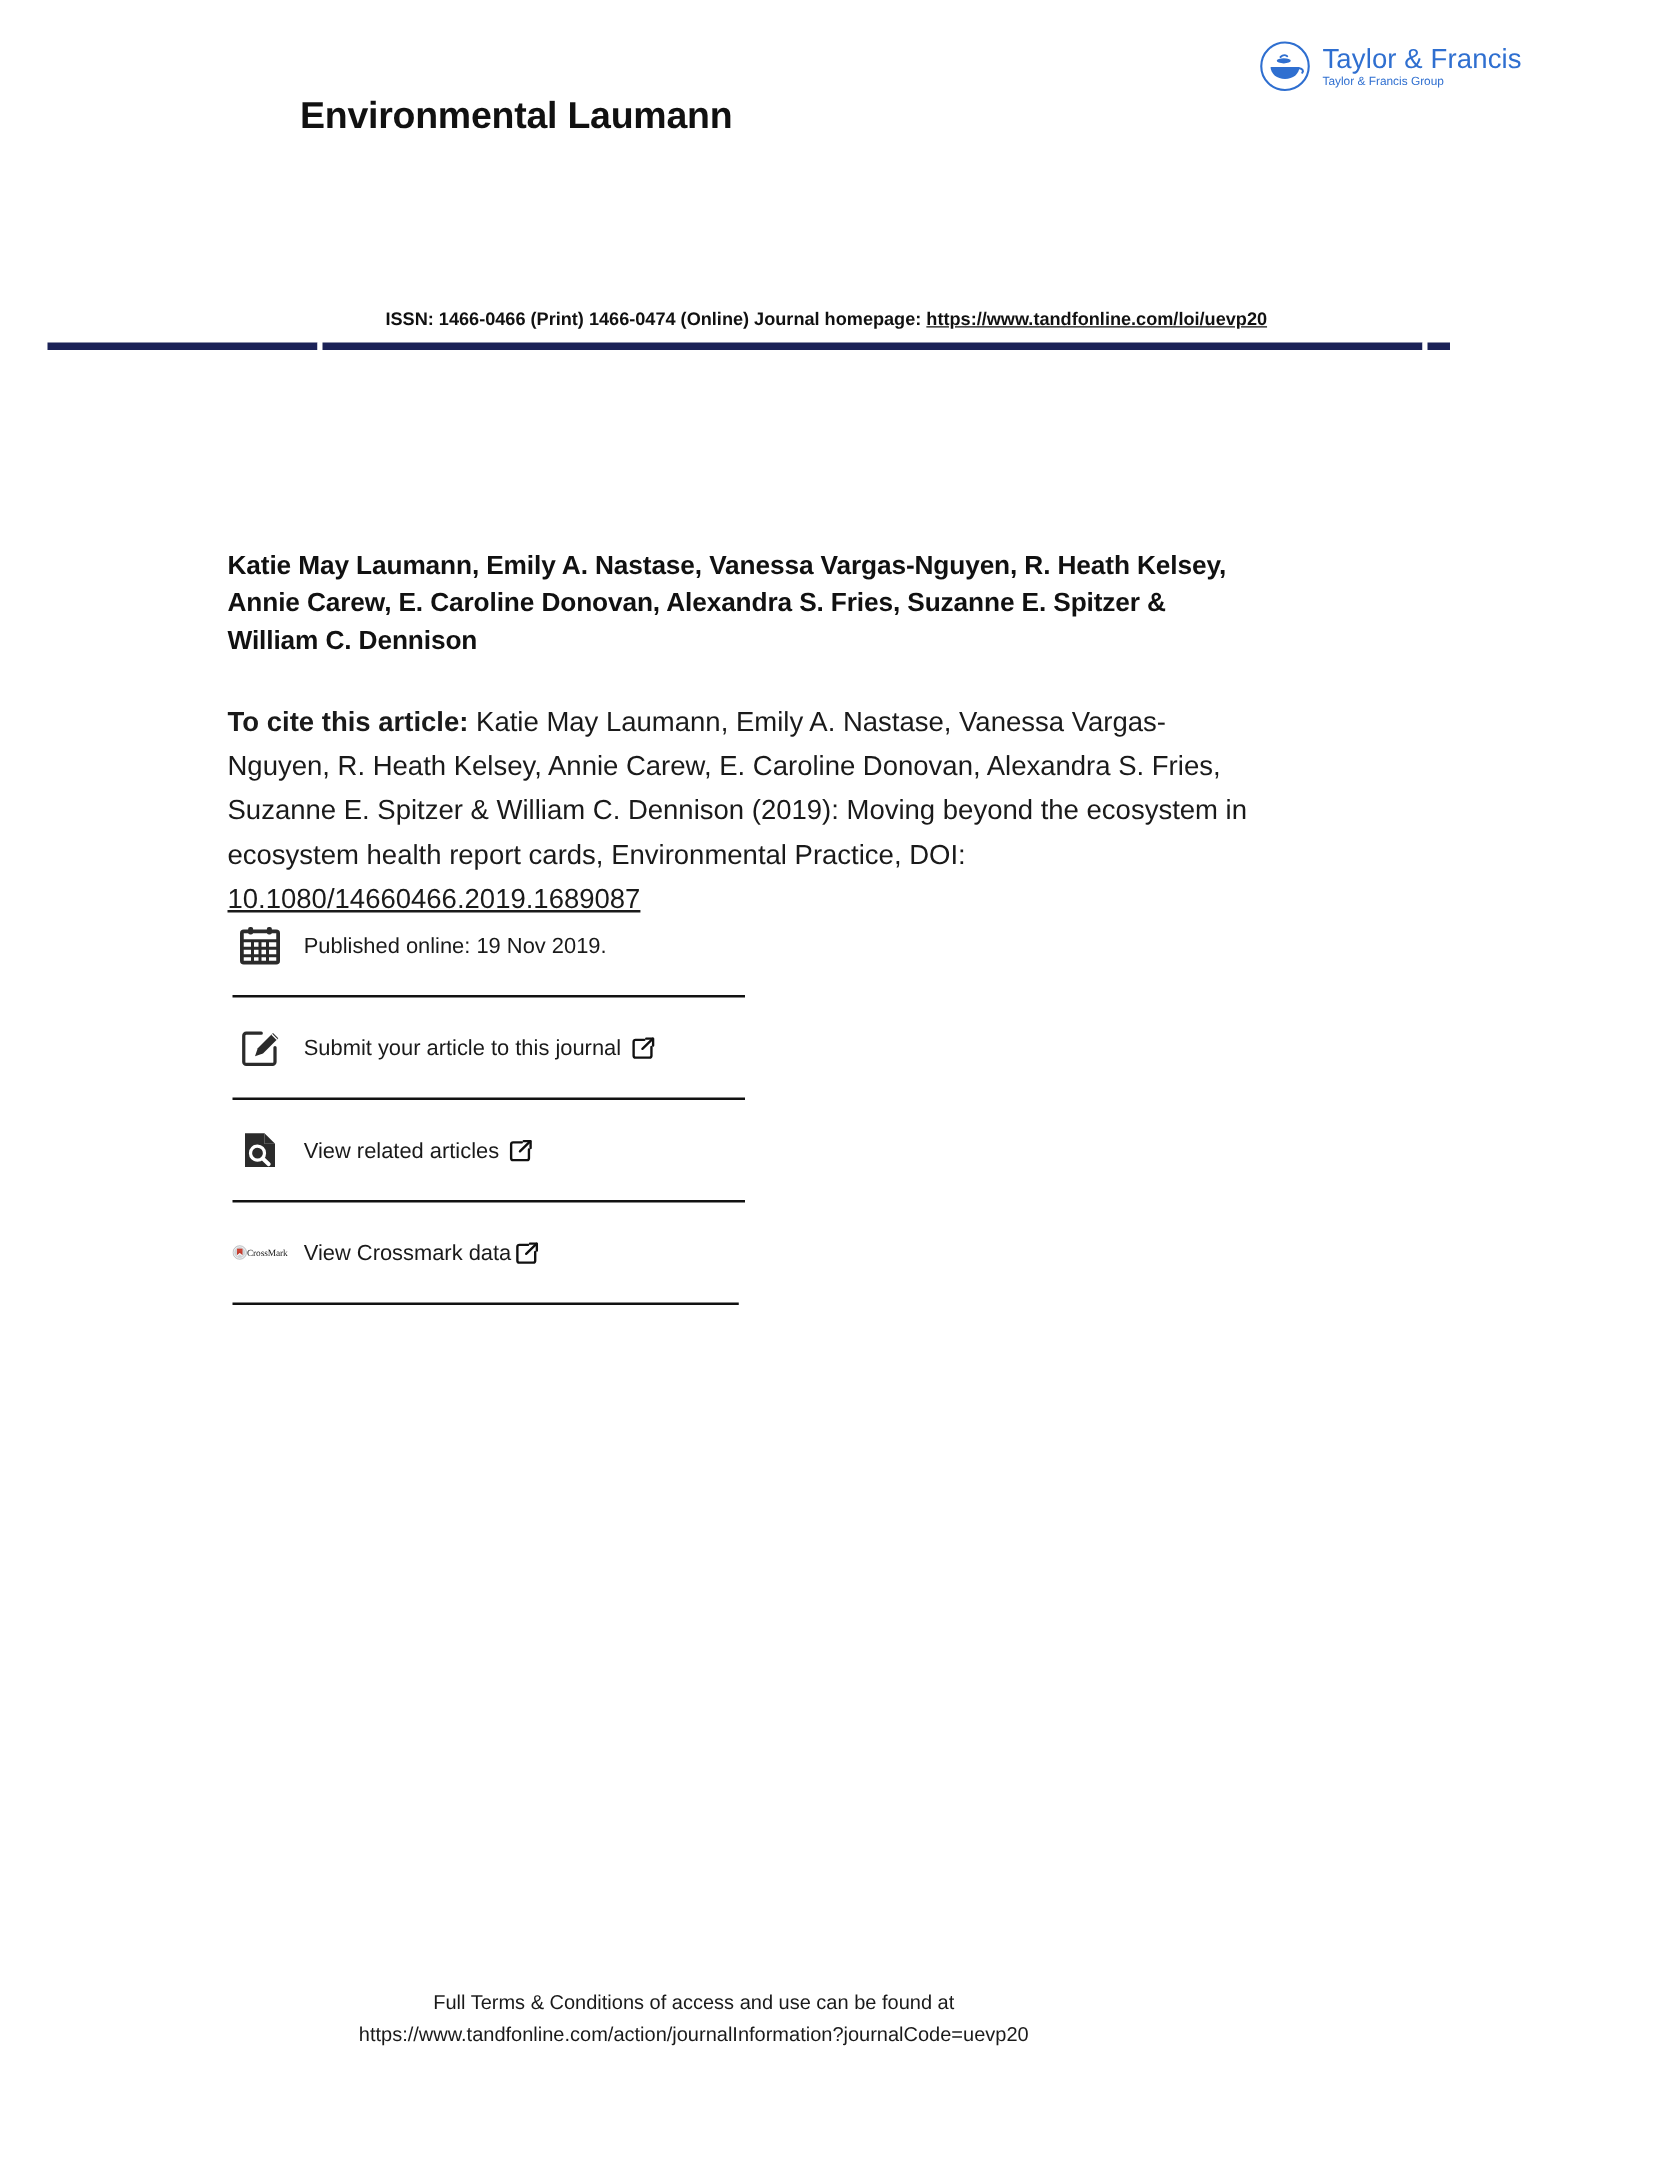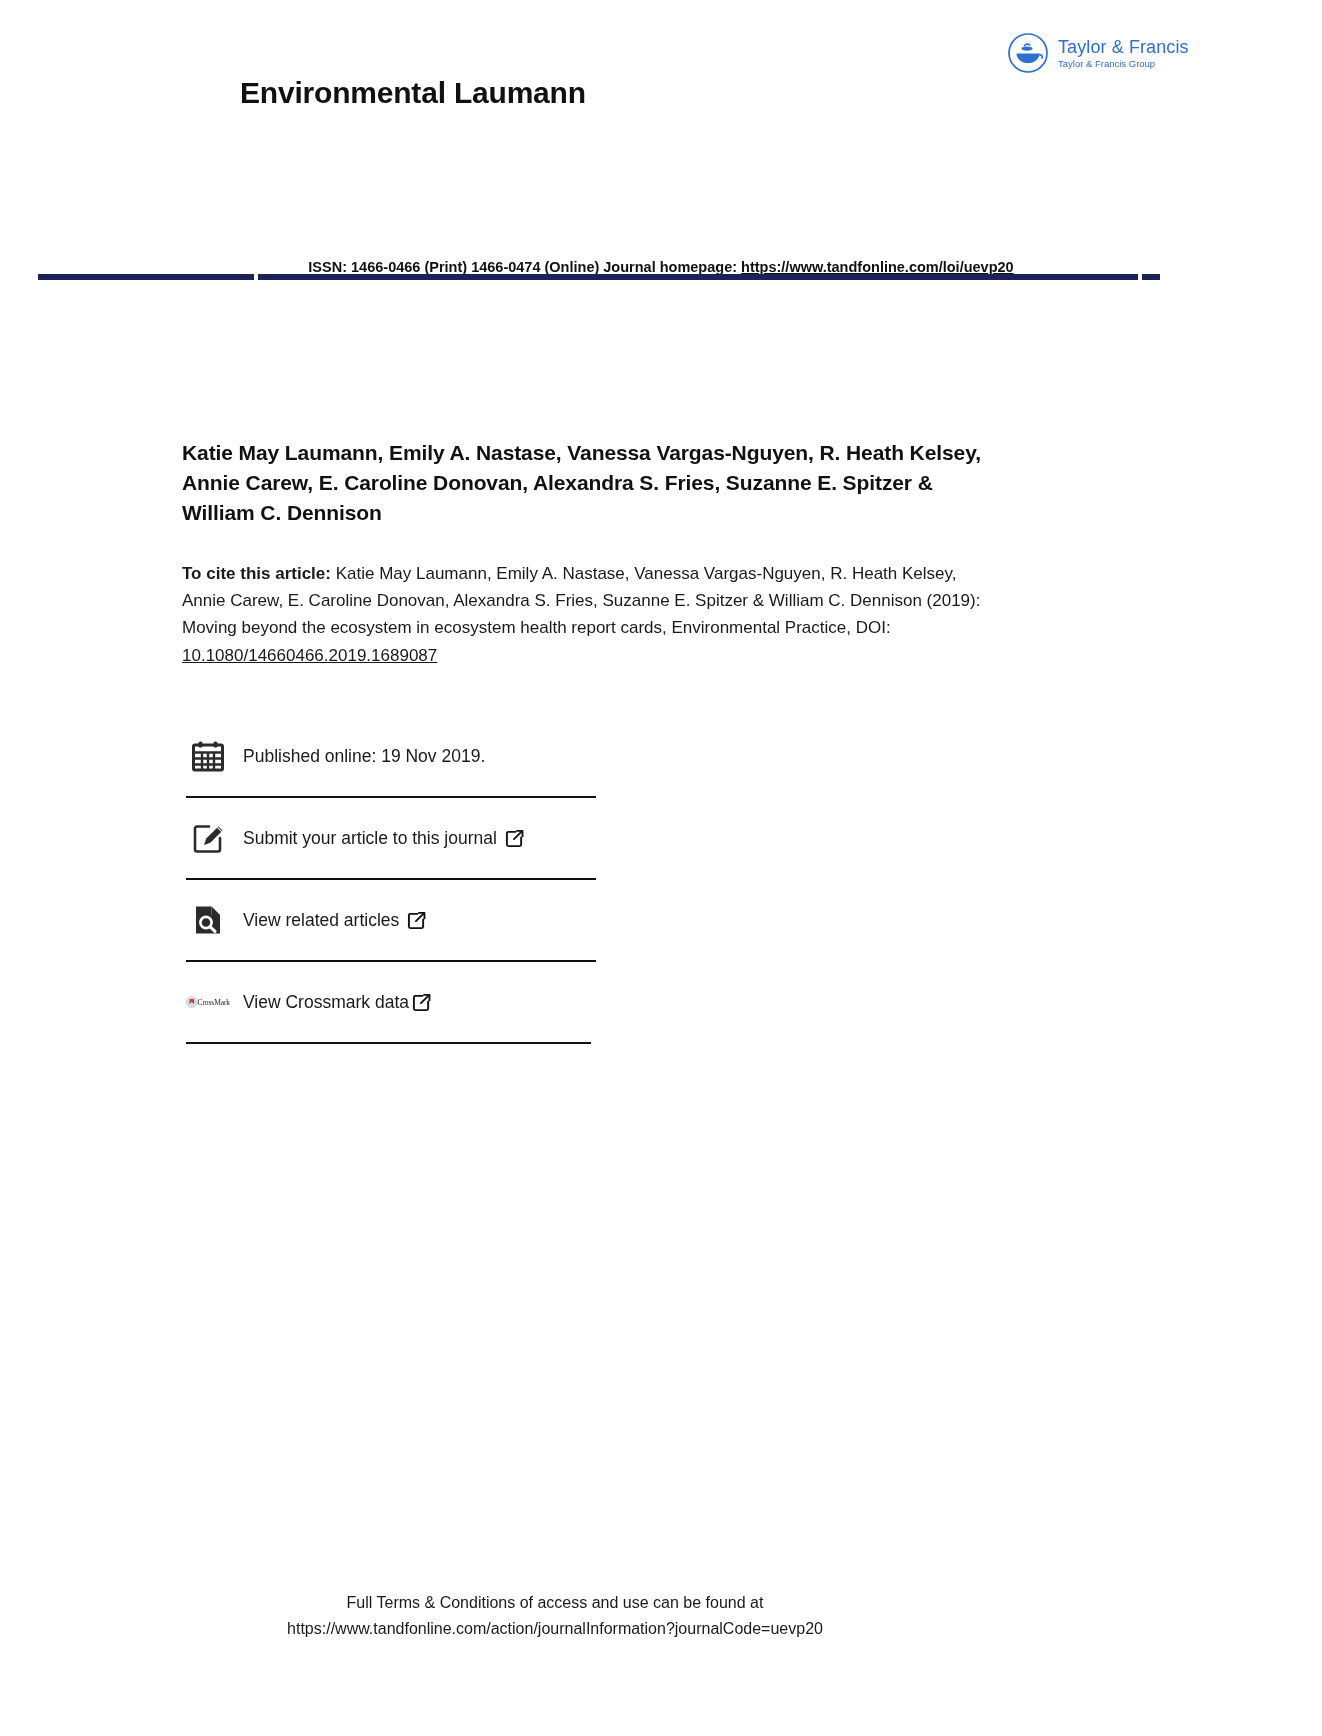--- a/index.html
+++ b/index.html
@@ -27,21 +27,21 @@
     left: 1007px;
     width: 170px;
     height: 50px;
     display: flex;
     align-items: center;
     gap: 9px;
   }
   .tf-mark { width: 42px; height: 42px; flex: 0 0 42px; }
   .tf-words { display: flex; flex-direction: column; justify-content: center; line-height: 1; }
   .tf-name {
-    font-size: 18px;
+    font-size: 22px;
     color: #2f6fd0;
     letter-spacing: 0.1px;
     white-space: nowrap;
   }
   .tf-group {
     font-size: 9.5px;
     color: #2f6fd0;
     margin-top: 3px;
     white-space: nowrap;
   }
@@ -55,21 +55,21 @@
     font-weight: bold;
     letter-spacing: -0.2px;
     color: #111111;
     white-space: nowrap;
   }
 
   
   .issn-line {
     position: absolute;
     left: 0;
-    top: 259px;
+    top: 248px;
     width: 1322px;
     text-align: center;
     font-size: 14.5px;
     font-weight: bold;
     color: #111111;
   }
   .issn-line .issn-url {
     text-decoration: underline;
     color: #111111;
   }
@@ -109,21 +109,21 @@
     letter-spacing: -0.1px;
     color: #111111;
   }
 
   
   .cite-block {
     position: absolute;
     left: 182px;
     top: 560px;
     width: 820px;
-    font-size: 17px;
+    font-size: 22px;
     line-height: 1.60;
     color: #1a1a1a;
   }
   .cite-block b { font-weight: bold; }
   .cite-block .doi-link { text-decoration: underline; color: #1a1a1a; }
 
   .link-block {
     position: absolute;
     left: 182px;
     top: 668px;

